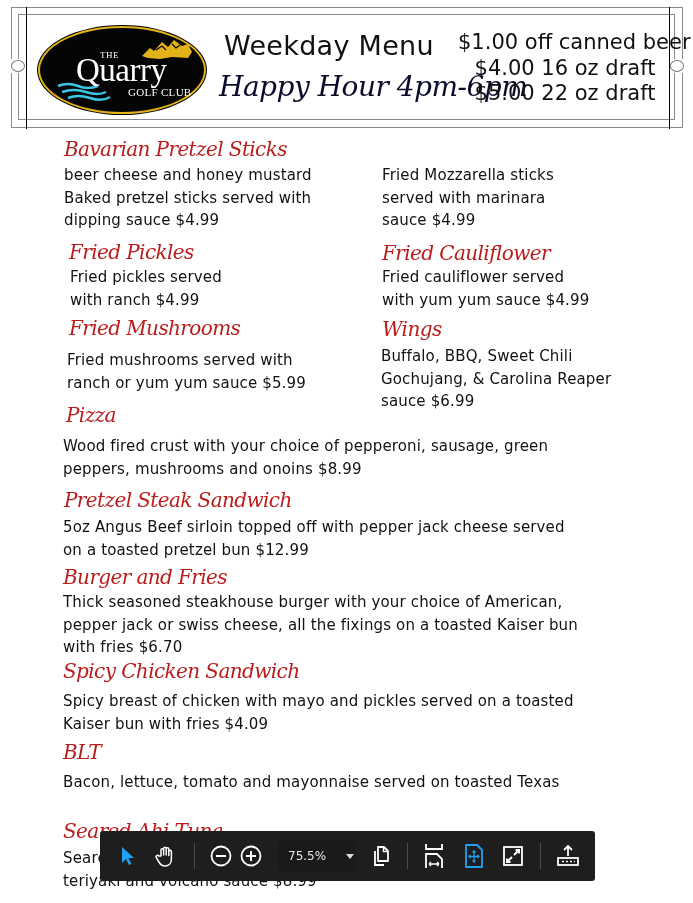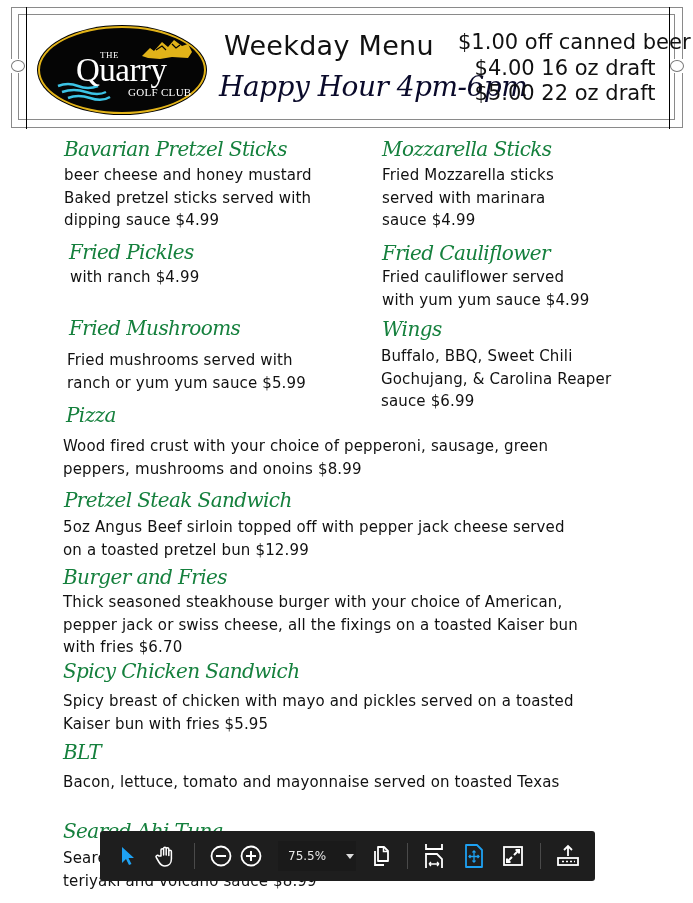--- a/index.html
+++ b/index.html
@@ -27,21 +27,21 @@
   .logo-golf { position:absolute; left:88px; top:58px; font-family:"Liberation Serif", serif; font-size:11px; color:#fff; letter-spacing:0.3px; }
   .logo-mtn { position:absolute; left:102px; top:10px; width:50px; height:22px; }
   .logo-water { position:absolute; left:16px; top:52px; width:70px; height:24px; }
 
   .title { position:absolute; left:224px; top:30px; font-family:"DejaVu Sans", sans-serif; font-size:27px; color:#111; letter-spacing:0.3px; }
   .subtitle { position:absolute; left:219px; top:70px; font-family:"DejaVu Serif", serif; font-style:italic; font-size:28px; color:#0a0a2a; letter-spacing:-0.5px; }
   .specials { position:absolute; left:458px; top:30px; width:214px; text-align:center; font-family:"DejaVu Sans", sans-serif; font-size:21px; line-height:25.5px; color:#111; }
   .specials div { white-space:nowrap; }
 
   
-  .item-title { position:absolute; font-family:"DejaVu Serif", serif; font-style:italic; font-size:20px; color:#15803d; white-space:nowrap; letter-spacing:-0.6px;text-align:right; }
+  .item-title { position:absolute; font-family:"DejaVu Serif", serif; font-style:italic; font-size:20px; color:#b91c1c; white-space:nowrap; letter-spacing:-0.6px;text-align:right; }
   .item-desc { position:absolute; font-family:"DejaVu Sans", sans-serif; font-size:15px; line-height:22.7px; color:#111; white-space:nowrap; letter-spacing:0.15px; }
 
   
   .toolbar {
     position:absolute; left:100px; top:831px; width:495px; height:50px;
     background:#1e1e1e; border-radius:3px; box-sizing:border-box;
   }
   .tb-btn { position:absolute; top:10px; width:30px; height:30px; display:flex; align-items:center; justify-content:center; cursor:pointer; }
   .tb-sep { position:absolute; top:12px; width:1px; height:26px; background:#4a4a4a; }
   .tb-zoom { position:absolute; left:178px; top:10px; width:78px; height:30px; background:#1a1a1a; display:flex; align-items:center; }
@@ -87,30 +87,30 @@
 
   <div class="item-title" style="left:64px;top:137px">Bavarian Pretzel Sticks</div>
   <div class="item-desc" style="left:64px;top:164px">
     <div>beer cheese and honey mustard</div>
     <div>Baked pretzel sticks served with</div>
     <div>dipping sauce $4.99</div>
   </div>
 
   <div class="item-title" style="left:69px;top:240px">Fried Pickles</div>
   <div class="item-desc" style="left:70px;top:266px">
+    <div>Fried pickles served</div>
     <div>with ranch $4.99</div>
   </div>
 
   <div class="item-title" style="left:69px;top:316px">Fried Mushrooms</div>
   <div class="item-desc" style="left:67px;top:349px">
     <div>Fried mushrooms served with</div>
     <div>ranch or yum yum sauce $5.99</div>
   </div>
 
-  <div class="item-title" style="left:382px;top:137px">Mozzarella Sticks</div>
   <div class="item-desc" style="left:382px;top:164px">
     <div>Fried Mozzarella sticks</div>
     <div>served with marinara</div>
     <div>sauce $4.99</div>
   </div>
 
   <div class="item-title" style="left:382px;top:241px">Fried Cauliflower</div>
   <div class="item-desc" style="left:382px;top:266px">
     <div>Fried cauliflower served</div>
     <div>with yum yum sauce $4.99</div>
@@ -138,21 +138,21 @@
   <div class="item-title" style="left:63px;top:565px">Burger and Fries</div>
   <div class="item-desc" style="left:63px;top:591px">
     <div>Thick seasoned steakhouse burger with your choice of American,</div>
     <div>pepper jack or swiss cheese, all the fixings on a toasted Kaiser bun</div>
     <div>with fries $6.70</div>
   </div>
 
   <div class="item-title" style="left:63px;top:659px">Spicy Chicken Sandwich</div>
   <div class="item-desc" style="left:63px;top:690px">
     <div>Spicy breast of chicken with mayo and pickles served on a toasted</div>
-    <div>Kaiser bun with fries $5.95</div>
+    <div>Kaiser bun with fries $4.09</div>
   </div>
 
   <div class="item-title" style="left:63px;top:740px">BLT</div>
   <div class="item-desc" style="left:63px;top:771px">
     <div>Bacon, lettuce, tomato and mayonnaise served on toasted Texas</div>
   </div>
 
   <div class="item-title" style="left:63px;top:819px">Seared Ahi Tuna</div>
   <div class="item-desc" style="left:63px;top:847px">
     <div>Seared</div>

